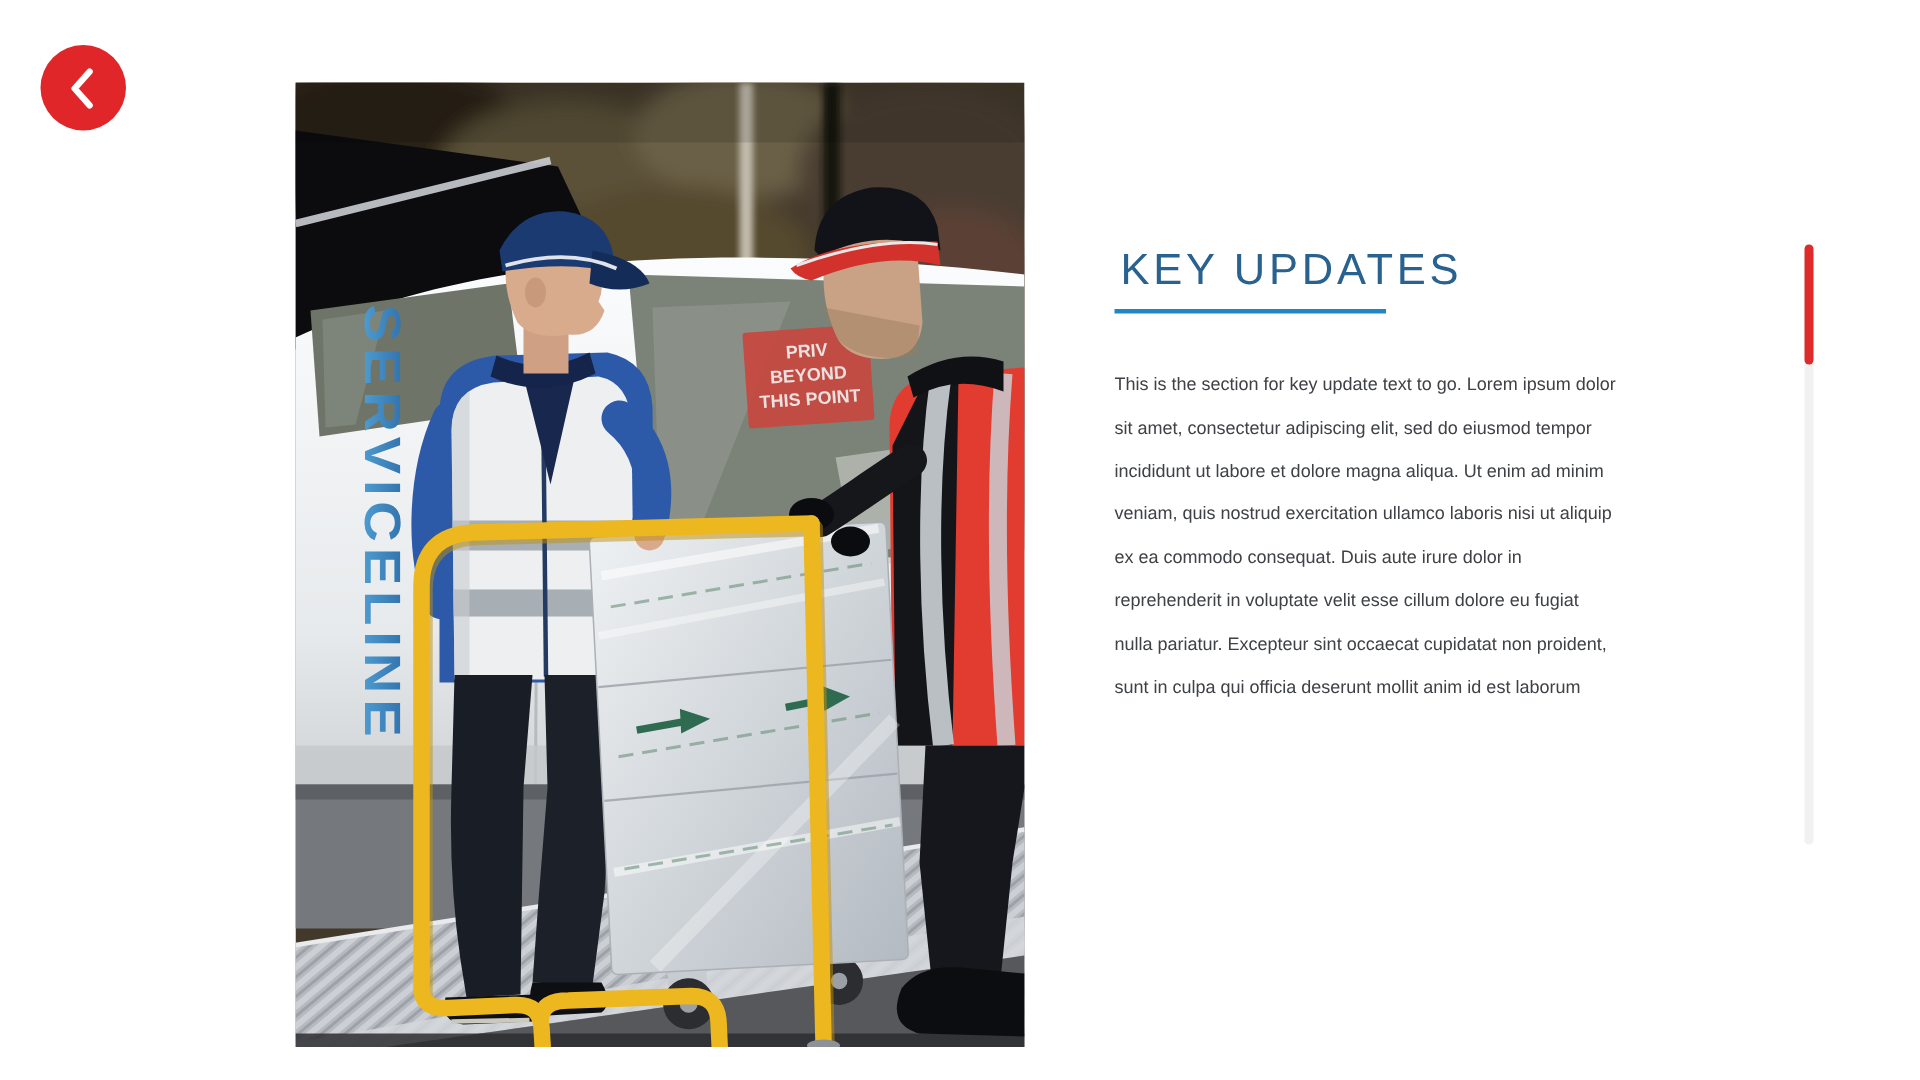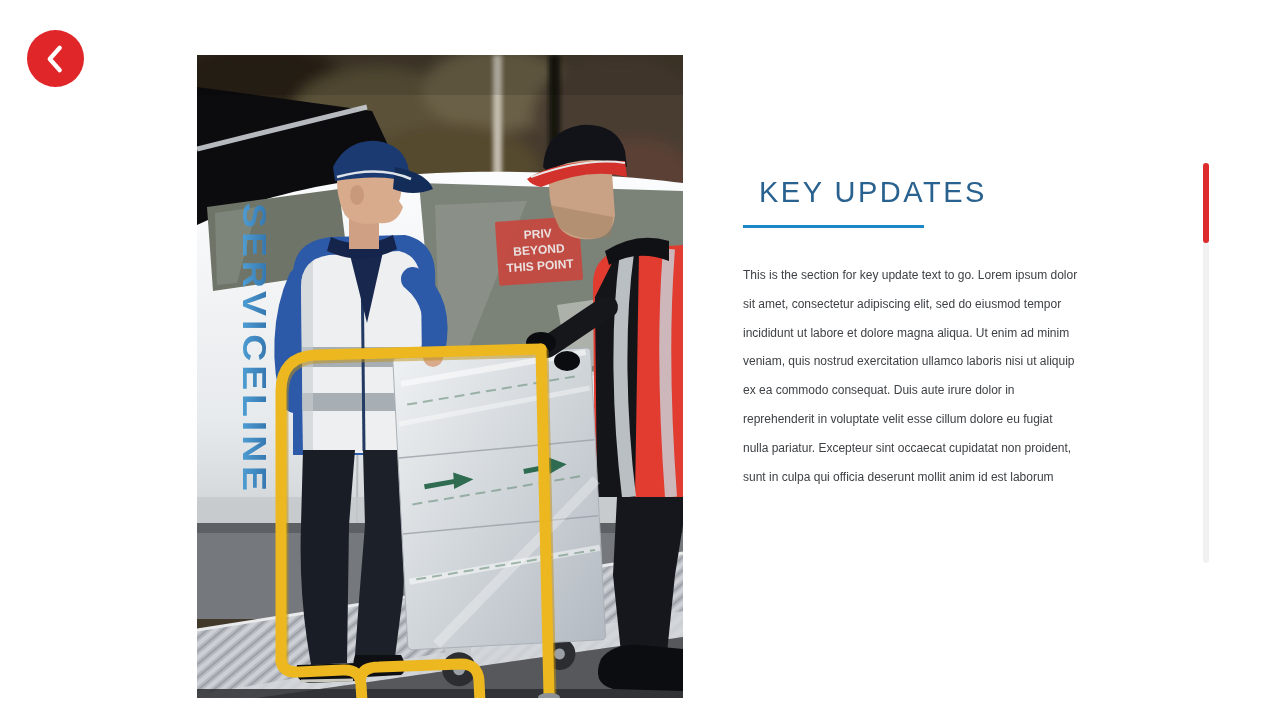--- a/index.html
+++ b/index.html
@@ -16,21 +16,21 @@
   }
   .back-btn svg { display:block; }
   
   .photo {
     position:absolute; left:197px; top:55px; width:486px; height:643px; margin:0;
   }
   .photo svg { display:block; width:100%; height:100%; }
   
   .content { position:absolute; left:743px; top:160px; width:340px; }
   .title {
-    margin:16px; font-size:29px; font-weight:400; letter-spacing:2.5px;
+    margin:4px; font-size:29px; font-weight:400; letter-spacing:2.5px;
     color:#29618f; white-space:nowrap;
   }
   .rule { width:181px; height:3px; background:#1e88c7; margin-top:9px; }
   .body-text {
     margin:33px 0 0; width:336px; font-size:12px; line-height:28.8px;
     color:#3e4145;
   }
   
   .scrollbar {
     position:absolute; left:1203px; top:163px; width:6px; height:400px;

